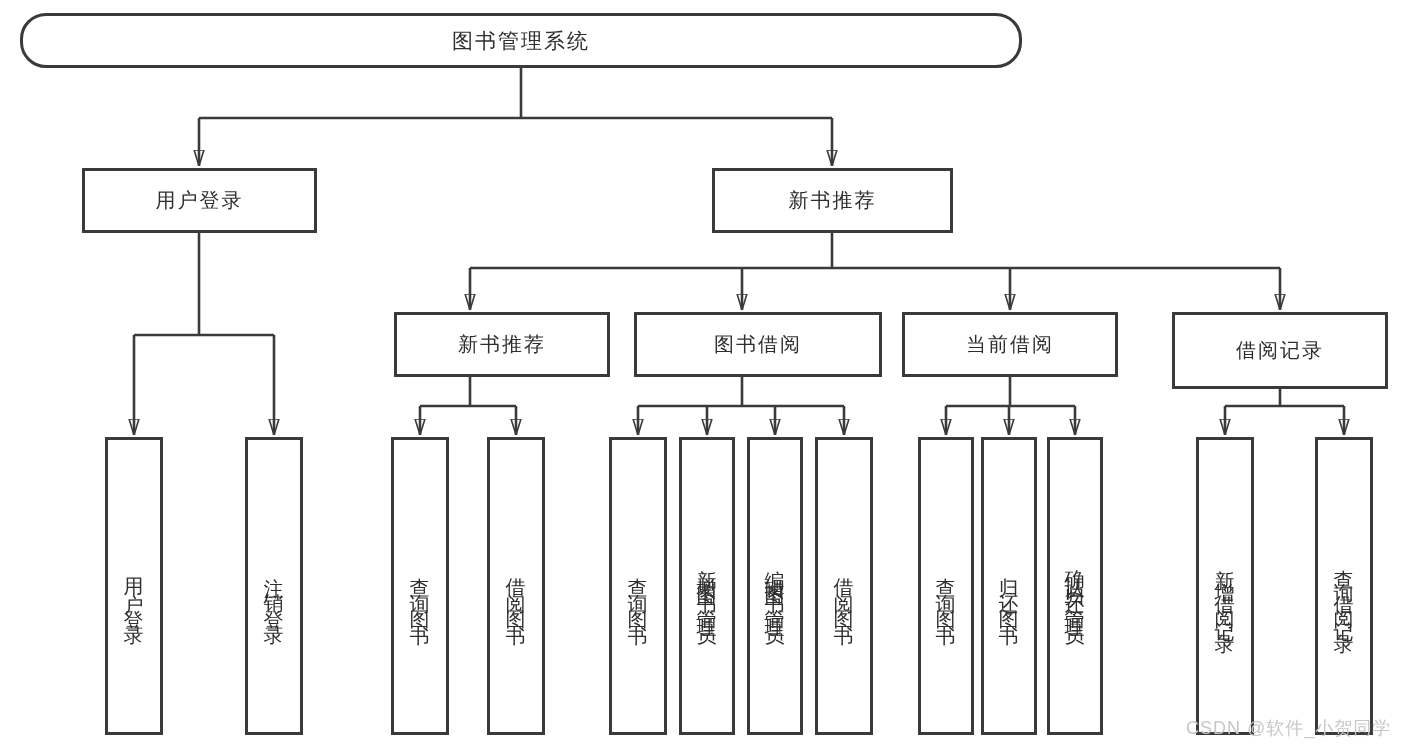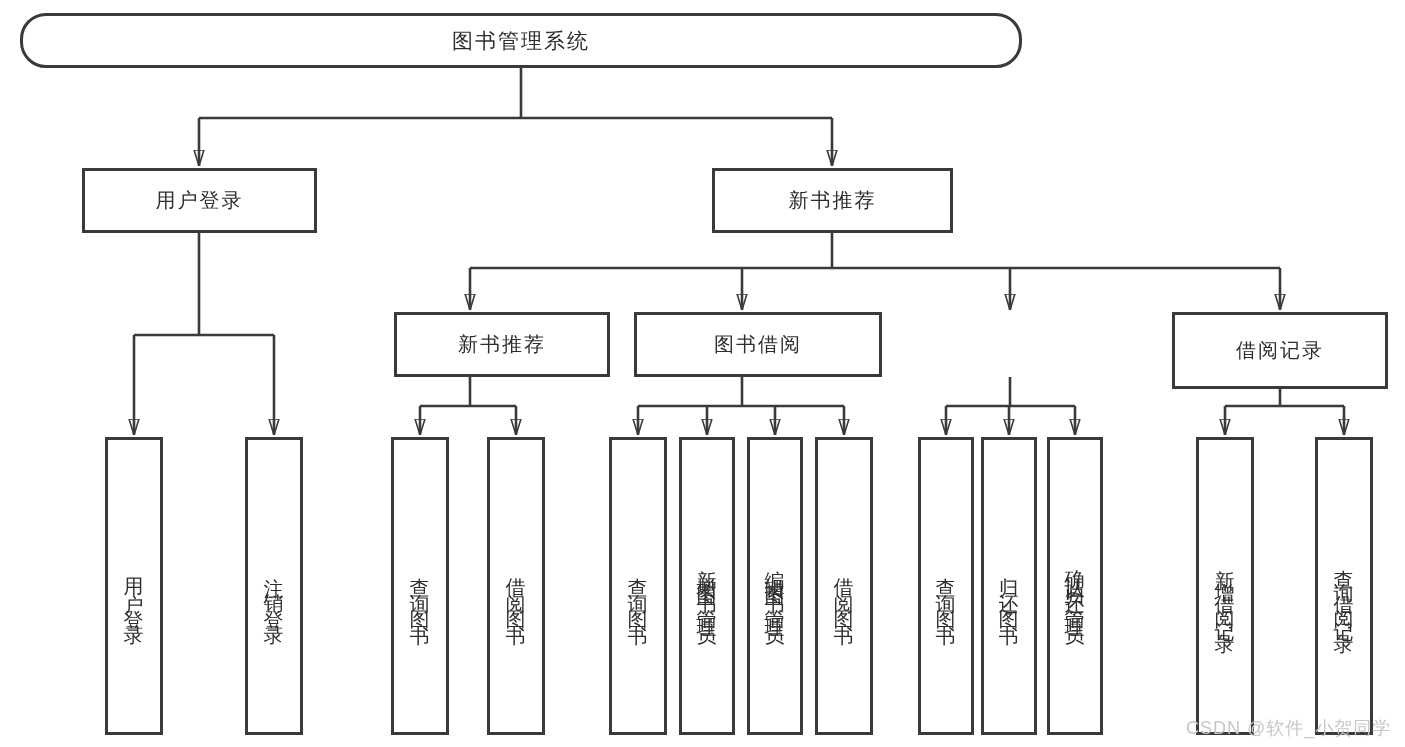--- a/index.html
+++ b/index.html
@@ -128,20 +128,23 @@
   <div class="box box--h" style="left:712px; top:168px; width:241px; height:65px;">
     <span>新书推荐</span>
   </div>
 
   <div class="box box--h" style="left:362px; top:312px; width:216px; height:65px;margin-left:32px;">
     <span>新书推荐</span>
   </div>
   <div class="box box--h" style="left:634px; top:312px; width:248px; height:65px;">
     <span>图书借阅</span>
   </div>
+  <div class="box box--h" style="left:902px; top:312px; width:216px; height:65px;">
+    <span>当前借阅</span>
+  </div>
   <div class="box box--h" style="left:1172px; top:312px; width:216px; height:77px;">
     <span>借阅记录</span>
   </div>
 
   <div class="box" style="left:105px; top:437px; width:58px; height:298px;">
     <span class="vtext vt-loose">用户登录</span>
   </div>
   <div class="box" style="left:245px; top:437px; width:58px; height:298px;">
     <span class="vtext vt-loose">注销登录</span>
   </div>

